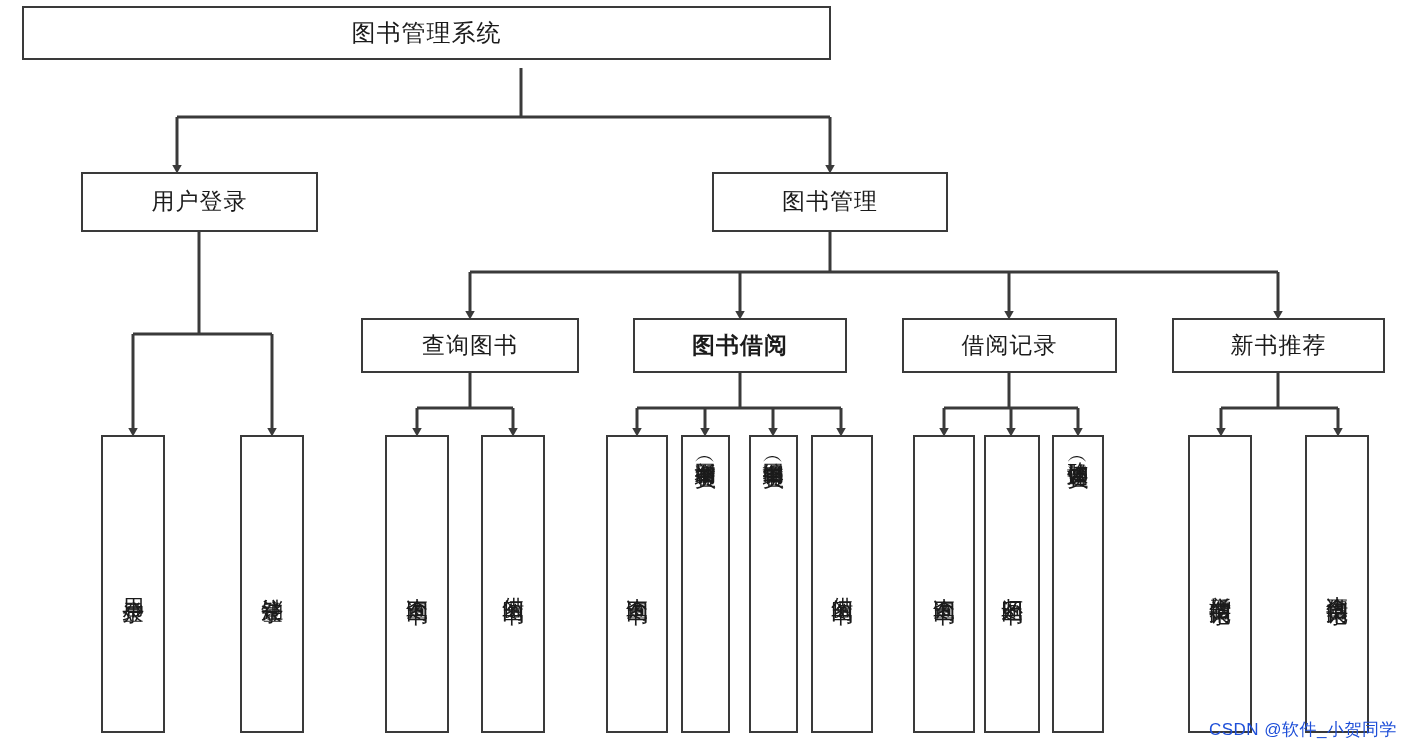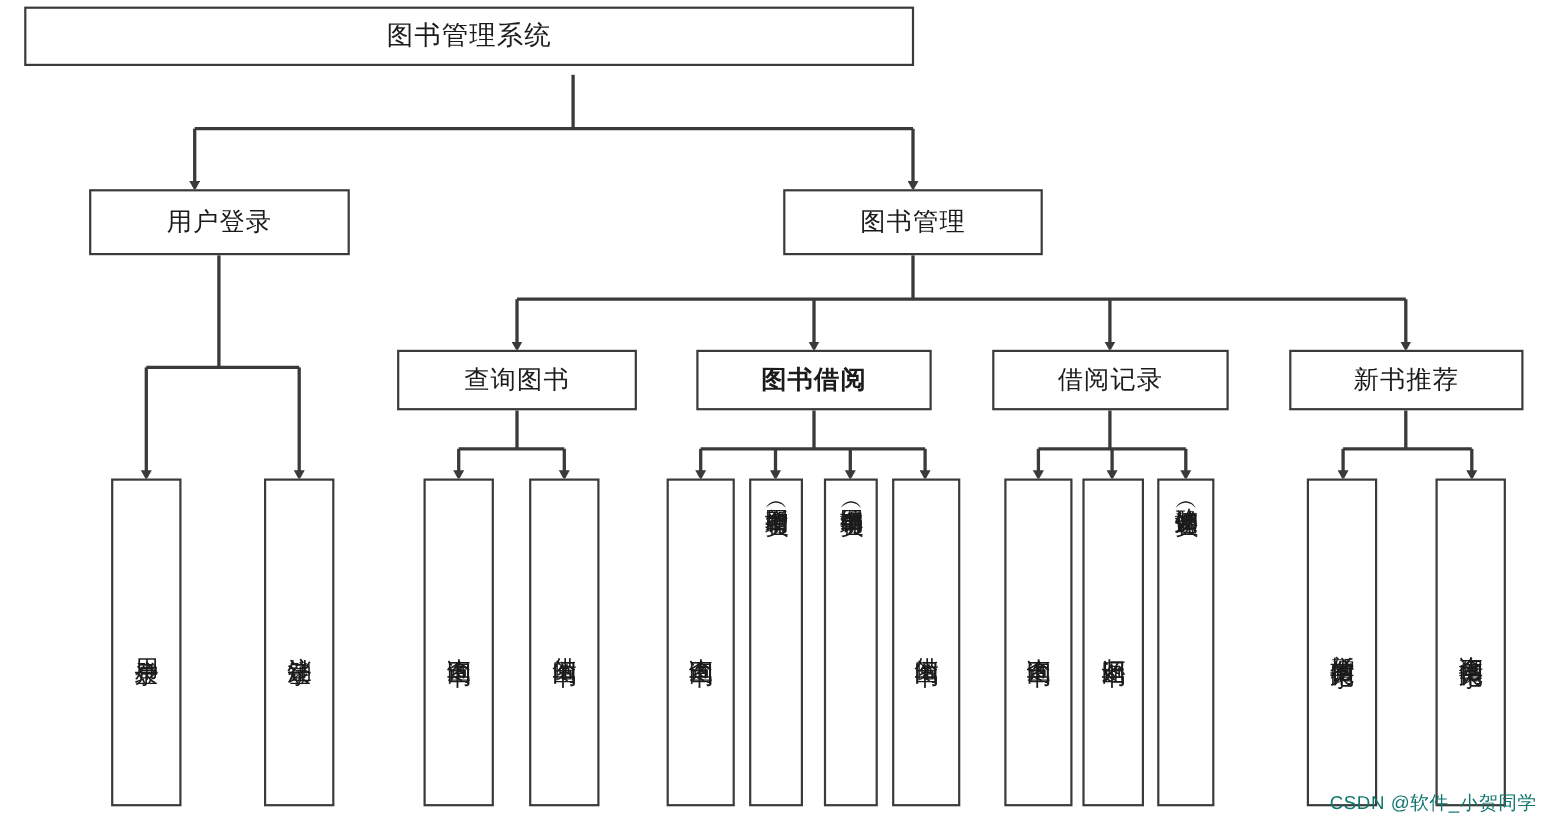--- a/index.html
+++ b/index.html
@@ -68,21 +68,21 @@
   }
   .node.vertical.centered {
     align-items: center;
     padding-top: 0;
   }
   #watermark {
     position: absolute;
     right: 8px;
     bottom: 6px;
     font-size: 17px;
-    color: #0f766e;
+    color: #1d4ed8;
     letter-spacing: 0.5px;
     z-index: 5;
     white-space: nowrap;
   }
 </style>
 </head>
 <body>
 
 <div id="diagram-root">
 

